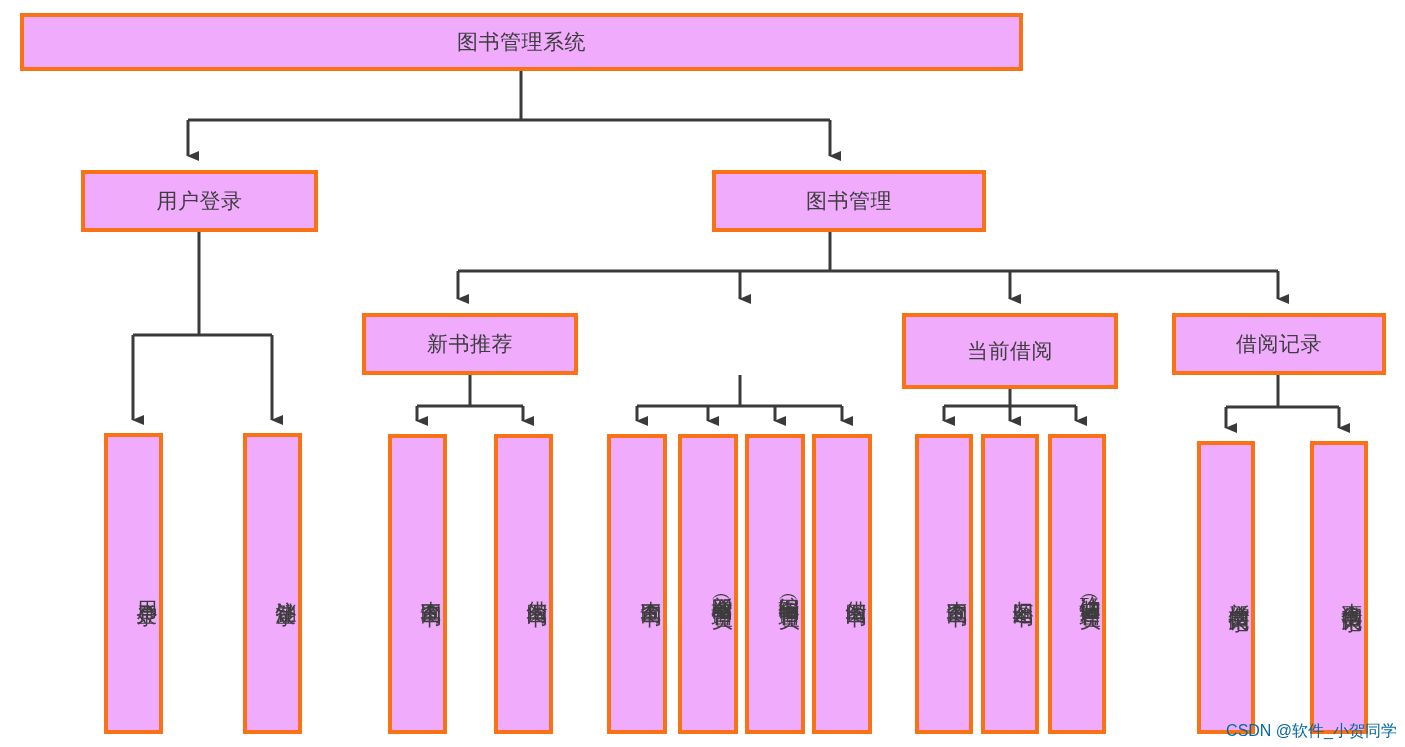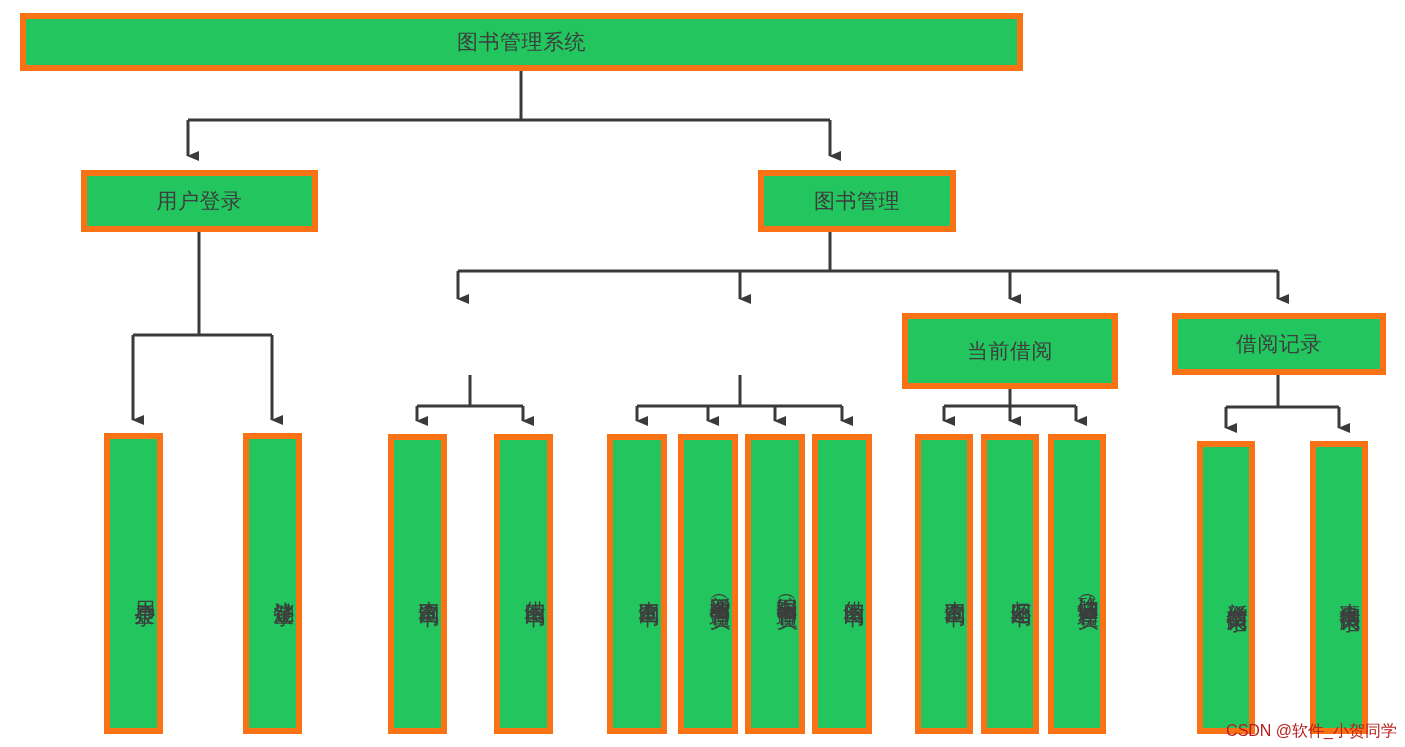--- a/index.html
+++ b/index.html
@@ -23,22 +23,22 @@
   svg.canvas {
     position: absolute;
     left: 0; top: 0;
     width: 1405px;
     height: 747px;
     display: block;
   }
   .node-box {
     position: absolute;
     box-sizing: border-box;
-    border: 6px solid #f97316;
-    background: #22c55e;
+    border: 4px solid #f97316;
+    background: #f0abfc;
     display: flex;
     align-items: center;
     justify-content: center;
     color: #3d3d3d;
     font-family: "Liberation Sans", sans-serif;
     letter-spacing: 0.5px;
   }
   .node-box.horiz {
     font-size: 21px;
     line-height: 1.2;
@@ -58,21 +58,21 @@
     writing-mode: vertical-rl;
     text-orientation: upright;
     display: block;
     text-align: center;
   }
   #watermark {
     position: absolute;
     right: 8px;
     bottom: 5px;
     font-size: 16px;
-    color: #b91c1c;
+    color: #0369a1;
     font-family: "Liberation Sans", sans-serif;
     white-space: nowrap;
     pointer-events: none;
   }
 </style>
 </head>
 <body>
 
 <div id="diagram-root">
 
@@ -140,24 +140,27 @@
     </g>
   </svg>
 
   <div class="node-box horiz" style="left:20px; top:13px; width:1003px; height:58px;">
     <span>图书管理系统</span>
   </div>
 
   <div class="node-box horiz" style="left:81px; top:170px; width:237px; height:62px;">
     <span>用户登录</span>
   </div>
-  <div class="node-box horiz" style="left:712px; top:170px; width:198px; height:62px;margin-left:46px;">
+  <div class="node-box horiz" style="left:712px; top:170px; width:274px; height:62px;">
     <span>图书管理</span>
   </div>
 
+  <div class="node-box horiz" style="left:362px; top:313px; width:216px; height:62px;">
+    <span>新书推荐</span>
+  </div>
   <div class="node-box horiz" style="left:902px; top:313px; width:216px; height:76px;">
     <span>当前借阅</span>
   </div>
   <div class="node-box horiz" style="left:1172px; top:313px; width:214px; height:62px;">
     <span>借阅记录</span>
   </div>
 
   <div class="node-box vert" style="left:104px; top:433px; width:59px; height:301px;">
     <span class="vlabel">用户登录</span>
   </div>

